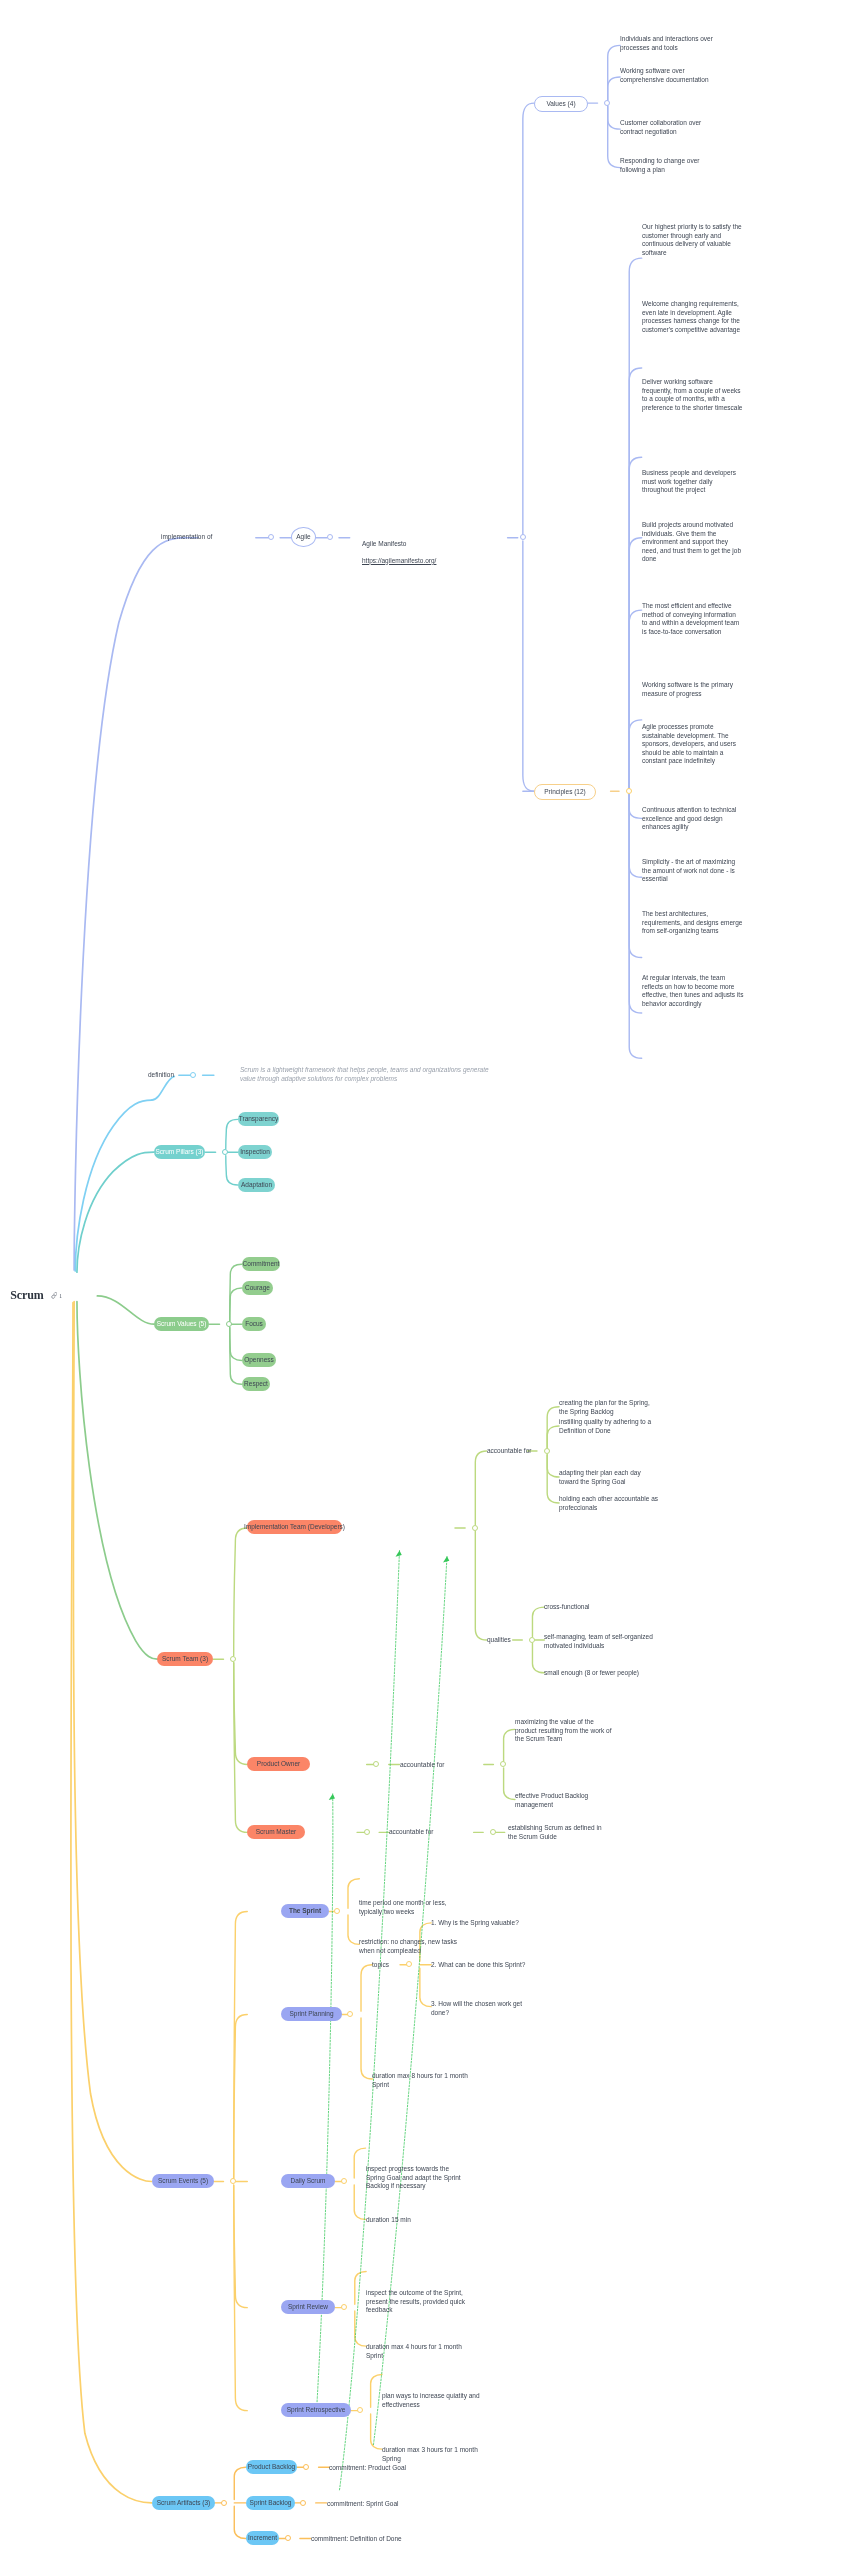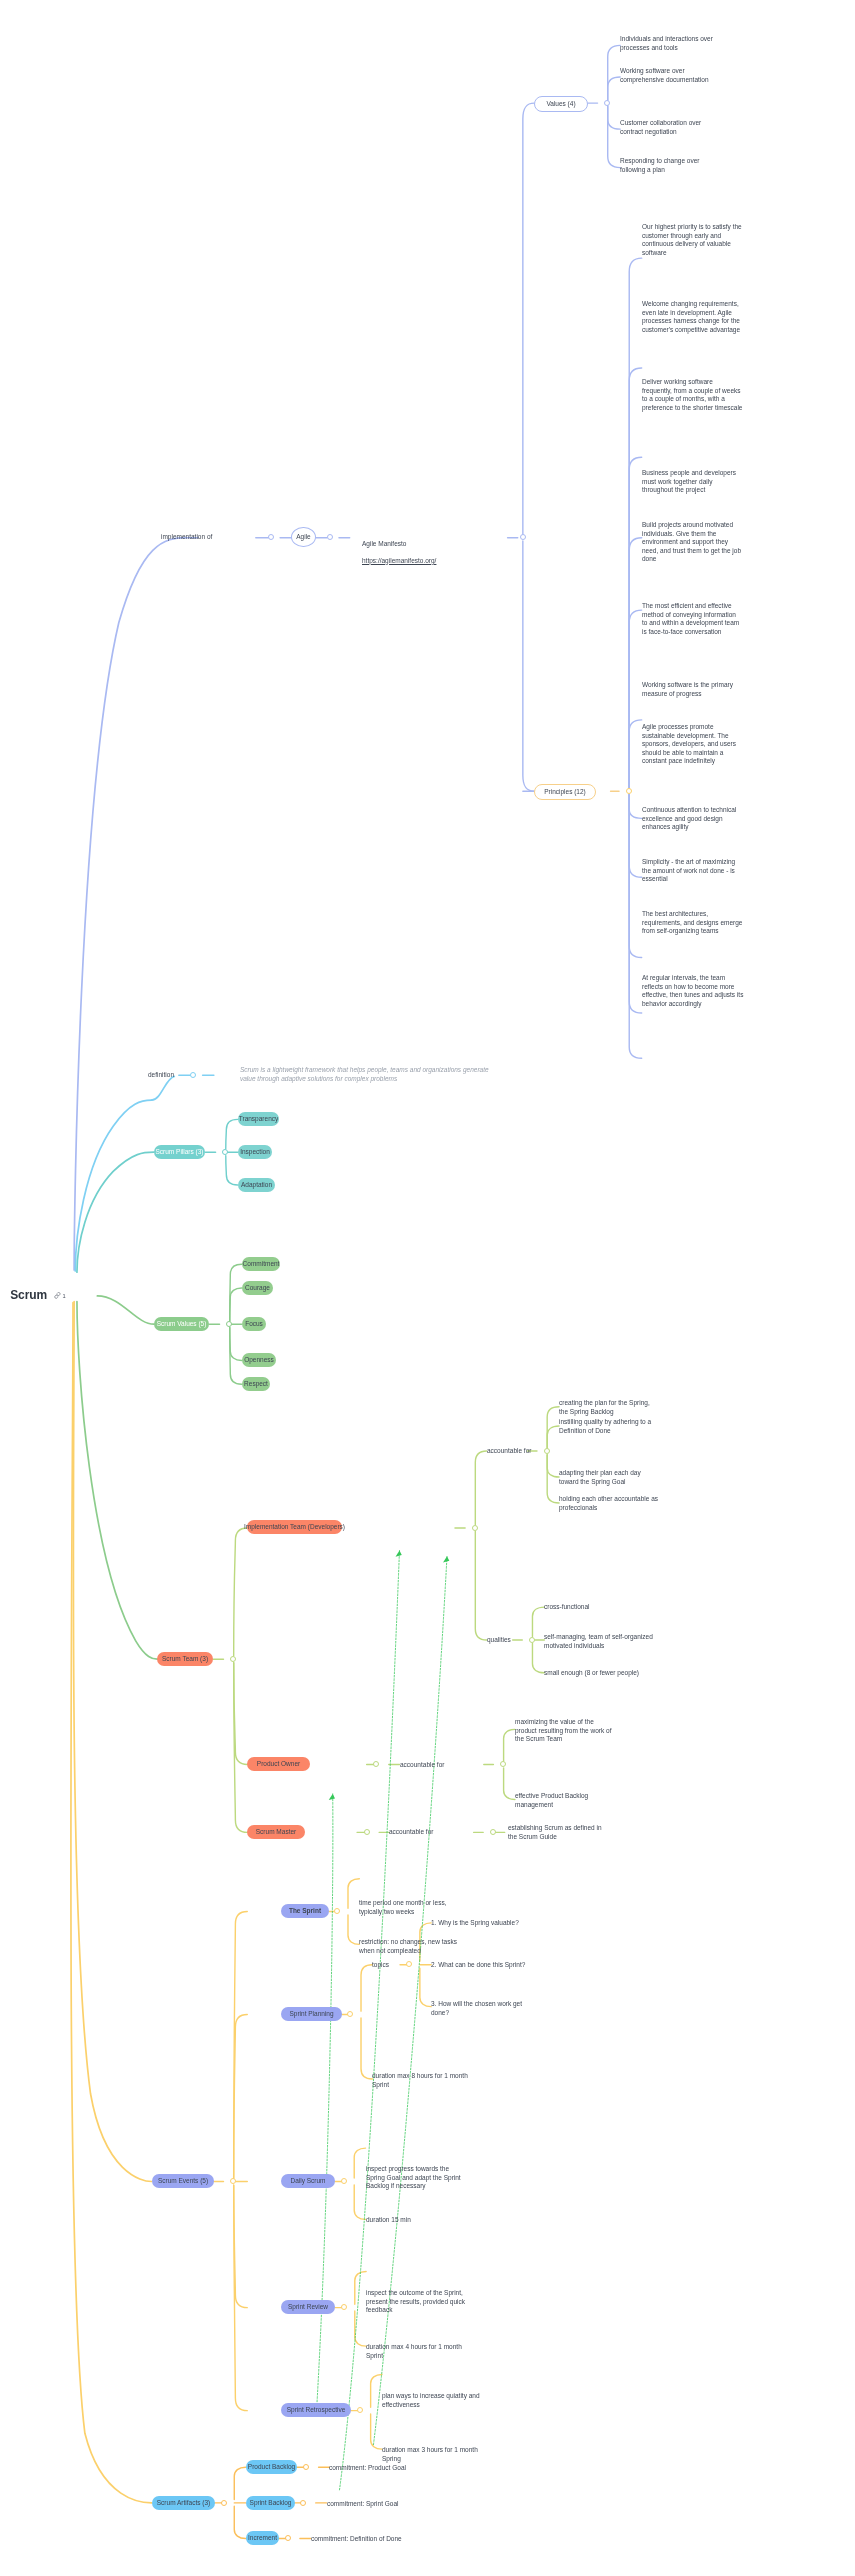--- a/index.html
+++ b/index.html
@@ -66,20 +66,21 @@
   .pill.orange     { background: #fb8567; color: #3d4552; }
   .pill.periwinkle { background: #9aa6f2; color: #3d4552; }
   .pill.sky        { background: #6cc7f5; color: #3d4552; }
 
   
   #root-node {
     position: absolute;
     display: flex;
     align-items: baseline;
     gap: 7px;
+    font-family: Liberation Serif, serif;
   }
   #root-label {
     font-size: 12px;
     font-weight: bold;
     color: #2f3640;
     letter-spacing: -0.1px;
   }
   #root-linkbadge {
     display: flex;
     align-items: center;

